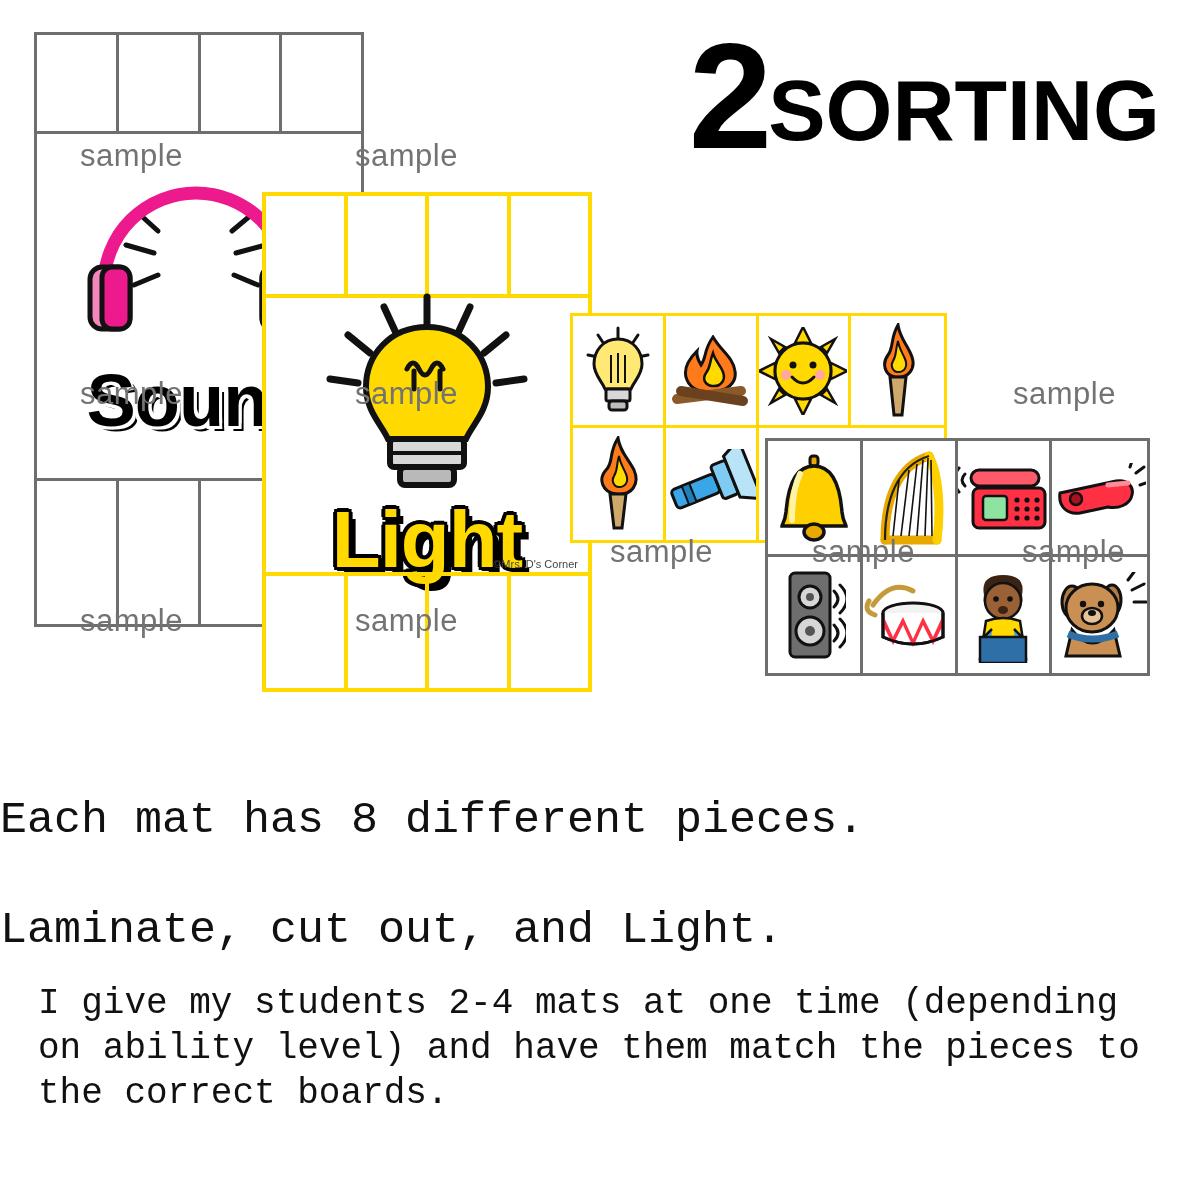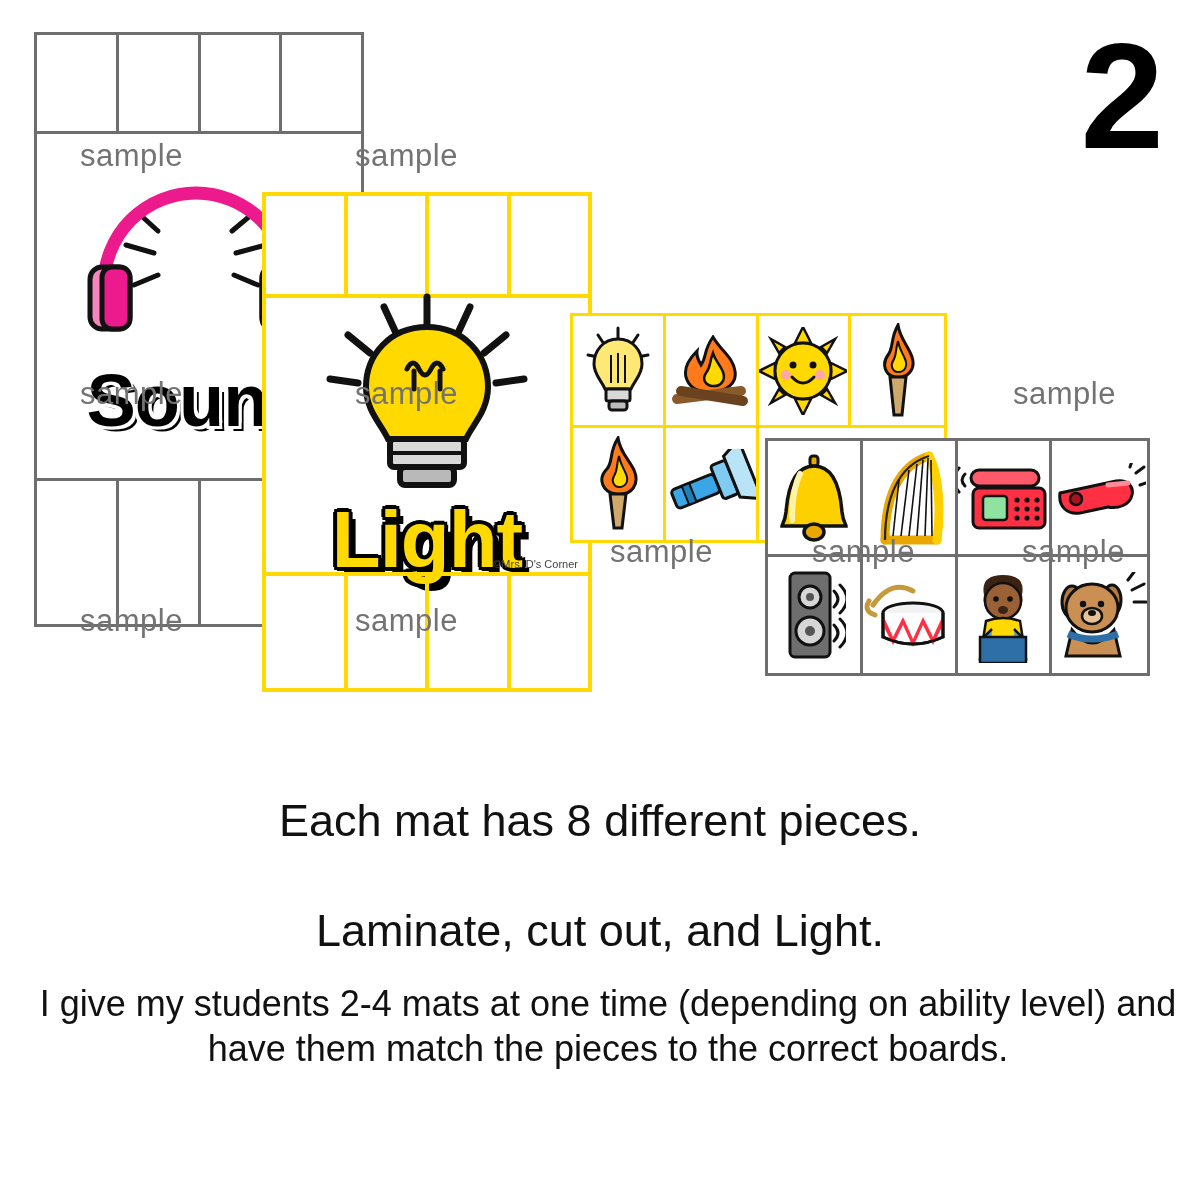--- a/index.html
+++ b/index.html
@@ -205,40 +205,41 @@
   .grid-sound .cell:nth-child(4n) { border-right: none; }
   .grid-sound .cell:nth-child(n+5) { border-bottom: none; }
 
   .cell svg { display: block; }
 
   
   .desc {
     position: absolute;
     left: 0;
     width: 1200px;
-    text-align: center;
+    text-align: left;
     color: #111;
-    font-family: Liberation Sans, sans-serif;
+    font-family: Liberation Mono, monospace;
   }
   .desc-1 { top: 795px; font-size: 45px; }
   .desc-2 { top: 905px; font-size: 45px; }
   .desc-3 {
     top: 981px;
     font-size: 36px;
     line-height: 1.25;
     padding: 0 38px;
     width: 1140px;
   }
 </style>
 </head>
 <body>
 
 <div class="headline">
   <div class="line1">
     <span class="bignum">2</span>
+    <span class="word1">SORTING</span>
   </div>
 </div>
 
 <div class="mat mat-sound">
   <div class="mat-row-top">
     <div class="mat-cell"></div>
     <div class="mat-cell"></div>
     <div class="mat-cell"></div>
     <div class="mat-cell"></div>
   </div>

